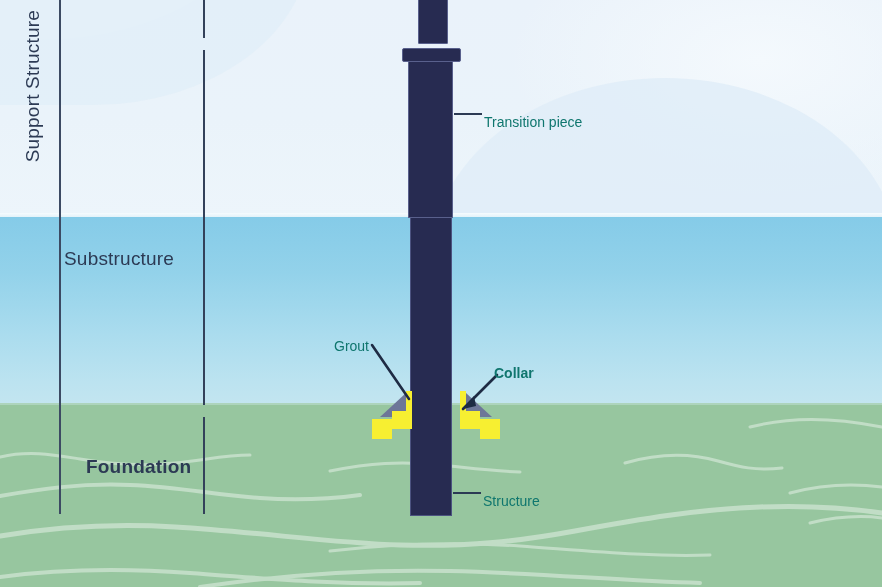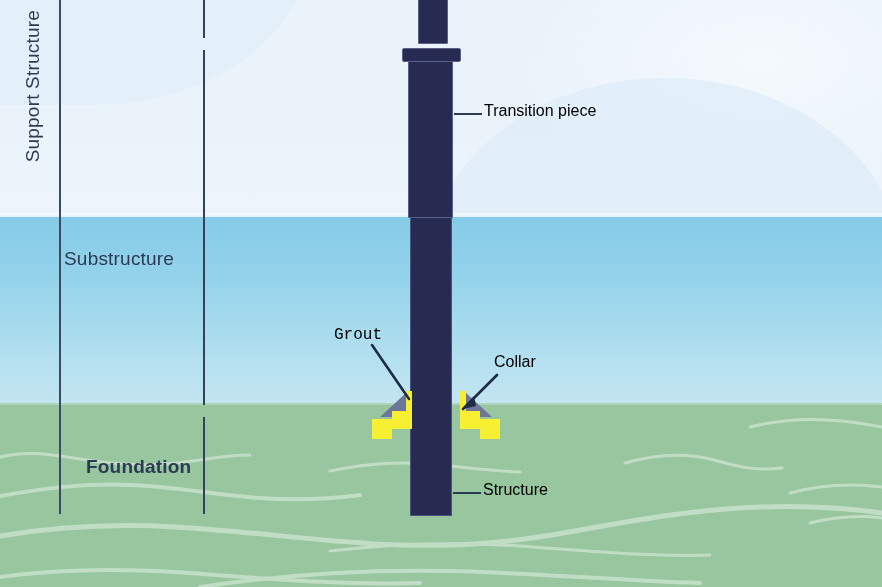--- a/index.html
+++ b/index.html
@@ -150,28 +150,29 @@
   }
 
   
   .collar {
     position: absolute;
   }
 
   
   .callout {
     position: absolute;
-    color: #000000;
-    font-size: 16px;
+    color: #0f766e;
+    font-size: 14px;
     white-space: nowrap;
+    margin-top: 12px;
   }
   #label-transition { left: 484px; top: 102px; }
   #label-monopile   { left: 483px; top: 481px; }
-  #label-grout      { left: 334px; top: 326px; font-family: Liberation Mono, monospace; }
-  #label-collar     { left: 494px; top: 353px; font-weight: normal; text-align: center; }
+  #label-grout      { left: 334px; top: 326px; }
+  #label-collar     { left: 494px; top: 353px; font-weight: bold; text-align: center; }
 
   .leader {
     position: absolute;
     background: #2c3a54;
   }
   #leader-transition {
     left: 454px; top: 113px;
     width: 28px; height: 2px;
   }
   #leader-monopile {

